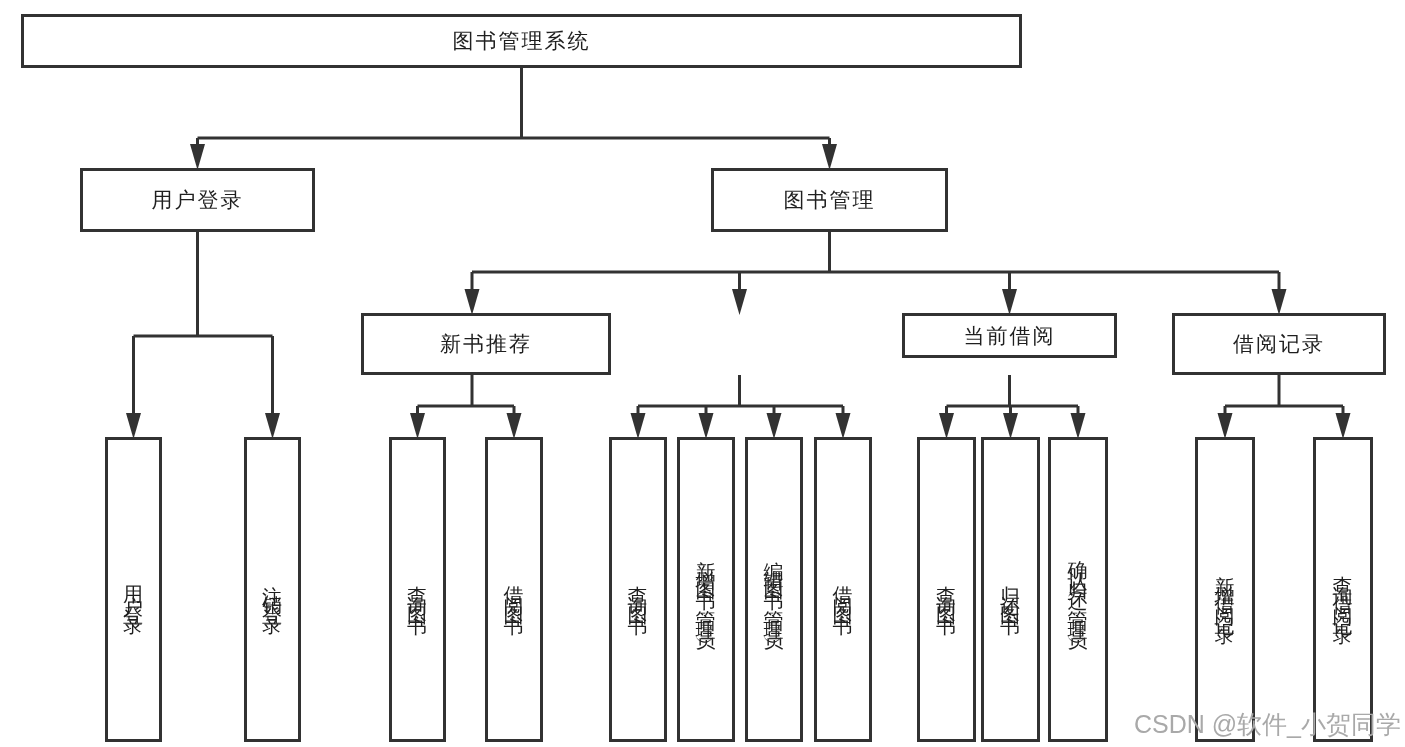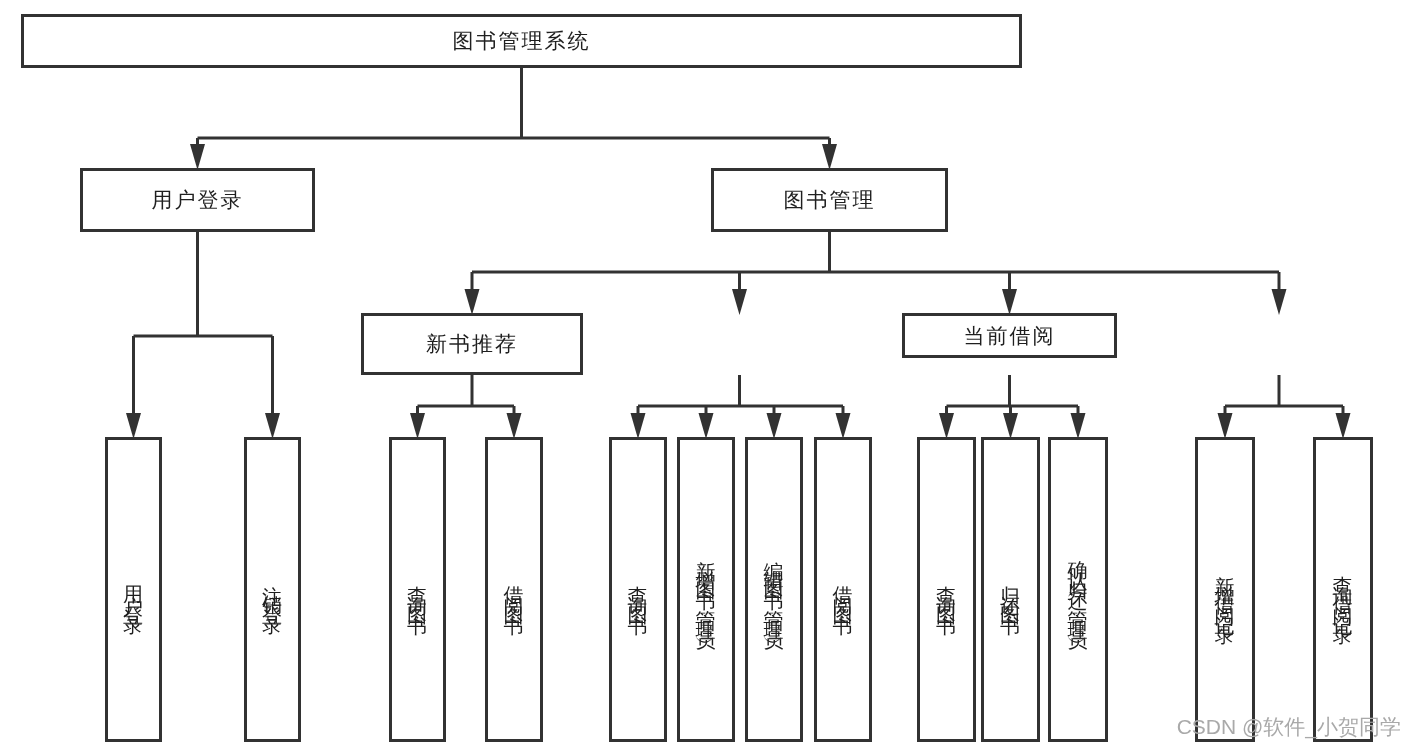--- a/index.html
+++ b/index.html
@@ -15,21 +15,21 @@
     color:var(--text,#1f1f1f);font-size:21px;letter-spacing:2px;
     z-index:2;white-space:nowrap;
   }
   .node.vert{font-size:20px;letter-spacing:0;}
   .node.vert .lbl{
     writing-mode:vertical-rl;text-orientation:mixed;
     letter-spacing:10px;line-height:1;white-space:nowrap;
   }
   .watermark{
     position:absolute;right:4px;bottom:6px;z-index:3;
-    font-size:21px;letter-spacing:0;color:var(--wm,#a9a9a9);
+    font-size:25px;letter-spacing:0;color:var(--wm,#a9a9a9);
   }
 </style>
 </head>
 <body>
 
 <div id="stage">
   <svg id="connectors" width="1405" height="747" viewBox="0 0 1405 747">
       <line x1="521.5" y1="68" x2="521.5" y2="138" stroke="#323232" stroke-width="3"></line>
       <line x1="197.5" y1="138" x2="829.5" y2="138" stroke="#323232" stroke-width="3"></line>
       <line x1="197.5" y1="138" x2="197.5" y2="152" stroke="#323232" stroke-width="3"></line>
@@ -92,21 +92,21 @@
     </div>
     <div class="node vert" style="left: 105px; top: 437px; width: 57px; height: 305px;">
       <span class="lbl">用户登录</span>
     </div>
     <div class="node vert" style="left: 244px; top: 437px; width: 57px; height: 305px;">
       <span class="lbl">注销登录</span>
     </div>
     <div class="node" style="left: 711px; top: 168px; width: 237px; height: 64px;">
       <span class="lbl">图书管理</span>
     </div>
-    <div class="node" style="left: 361px; top: 313px; width: 222px; height: 62px;">
+    <div class="node" style="left: 361px; top: 313px; width: 250px; height: 62px;">
       <span class="lbl">新书推荐</span>
     </div>
     <div class="node vert" style="left: 389px; top: 437px; width: 57px; height: 305px;">
       <span class="lbl">查询图书</span>
     </div>
     <div class="node vert" style="left: 485px; top: 437px; width: 58px; height: 305px;">
       <span class="lbl">借阅图书</span>
     </div>
     <div class="node vert" style="left: 609px; top: 437px; width: 58px; height: 305px;">
       <span class="lbl">查询图书</span>
@@ -125,19 +125,22 @@
     </div>
     <div class="node vert" style="left: 917px; top: 437px; width: 59px; height: 305px;">
       <span class="lbl">查询图书</span>
     </div>
     <div class="node vert" style="left: 981px; top: 437px; width: 59px; height: 305px;">
       <span class="lbl">归还图书</span>
     </div>
     <div class="node vert" style="left: 1048px; top: 437px; width: 60px; height: 305px;">
       <span class="lbl">确认归还（管理员）</span>
     </div>
+    <div class="node" style="left: 1172px; top: 313px; width: 214px; height: 62px;">
+      <span class="lbl">借阅记录</span>
+    </div>
     <div class="node vert" style="left: 1195px; top: 437px; width: 60px; height: 305px;">
       <span class="lbl">新增借阅记录</span>
     </div>
     <div class="node vert" style="left: 1313px; top: 437px; width: 60px; height: 305px;">
       <span class="lbl">查询借阅记录</span>
     </div>
   </div>
 
 </body></html>

